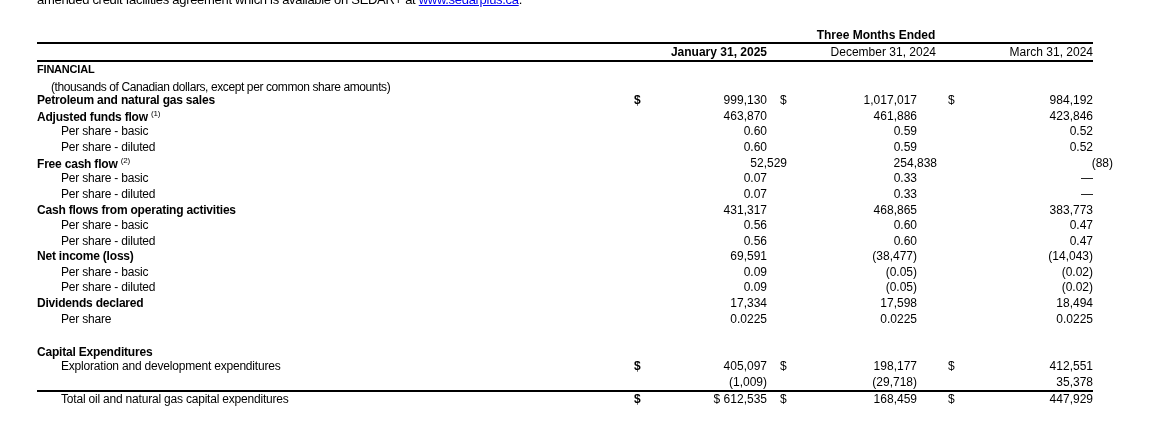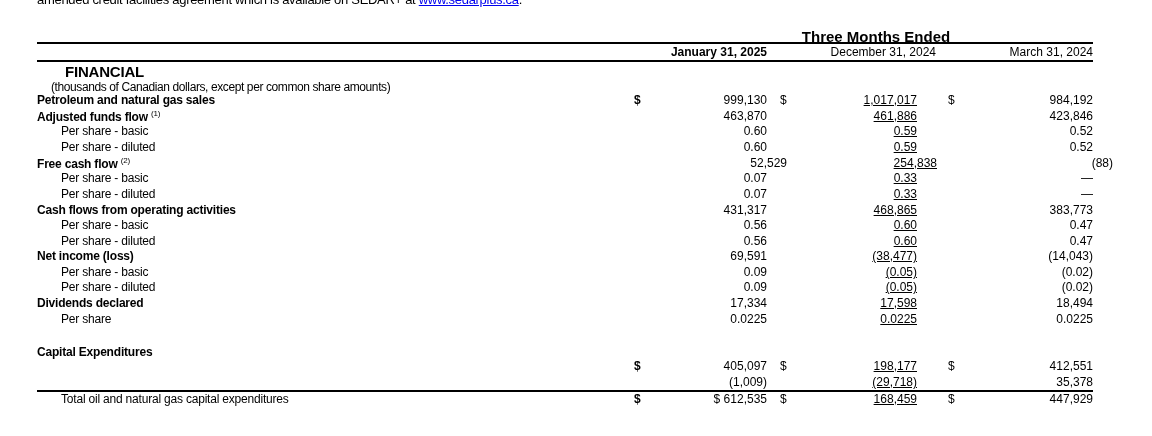--- a/index.html
+++ b/index.html
@@ -8,53 +8,53 @@
     font-family: "Liberation Sans", sans-serif; color: #000;
   }
   .intro {
     position: absolute; left: 37px; top: -8px; font-size: 13px; white-space: nowrap;
     letter-spacing: -0.3px;
   }
   .intro a { color: #0000ee; text-decoration: underline; }
   .hline { position: absolute; left: 37px; width: 1056px; background: #000; }
   .header-group {
     position: absolute; top: 28px; left: 776px; width: 200px; text-align: center;
-    font-size: 15px; font-weight: bold;
+    font-size: 12px; font-weight: bold;
   }
   .col-head { position: absolute; top: 45px; font-size: 12px; text-align: right; white-space: nowrap; }
   .row { position: absolute; left: 0; width: 1152px; height: 15px; font-size: 12px; }
   .row .label { position: absolute; left: 37px; white-space: nowrap; letter-spacing: -0.2px; }
   .row .label.indent { left: 61px; }
   .row .label.bold { font-weight: bold; }
   .row .cur { position: absolute; white-space: nowrap; }
   .row .v { position: absolute; text-align: right; white-space: nowrap; }
   .c1cur { left: 634px; font-weight: bold; }
   .c1 { right: calc(1152px - 767px); font-weight: normal; }
   .c2cur { left: 780px; }
-  .c2 { right: calc(1152px - 917px); text-decoration: underline; }
+  .c2 { right: calc(1152px - 917px); }
   .c3cur { left: 948px; }
   .c3 { right: calc(1152px - 1093px); }
   sup { font-size: 8px; font-weight: normal; vertical-align: 5px; }
 </style>
 </head>
 <body>
 
 <div class="intro">
   <span>amended credit facilities agreement which is available on SEDAR+ at </span><a>www.sedarplus.ca</a><span>.</span>
 </div>
 
 <div class="header-group">Three Months Ended</div>
 <div class="hline" style="top:42px;height:2px;"></div>
 <div class="col-head" style="right:385px;font-weight:bold;">January 31, 2025</div>
 <div class="col-head" style="right:216px;">December 31, 2024</div>
 <div class="col-head" style="right:59px;">March 31, 2024</div>
 <div class="hline" style="top:60px;height:2px;"></div>
 
 <div class="row" style="top:63px;">
-  <span class="label bold" style="font-size:15px;margin-left:28px;">FINANCIAL</span>
+  <span class="label bold" style="font-size:11px;">FINANCIAL</span>
 </div>
 <div class="row" style="top:80px;margin-left:14px;">
   <span class="label" style="letter-spacing:-0.4px;">(thousands of Canadian dollars, except per common share amounts)</span>
 </div>
 
 <div class="row" style="top:93px;">
   <span class="label bold">Petroleum and natural gas sales</span>
   <span class="cur c1cur">$</span>
   <span class="v c1">999,130</span>
   <span class="cur c2cur">$</span>
@@ -144,20 +144,21 @@
   <span class="label indent">Per share</span>
   <span class="v c1">0.0225</span>
   <span class="v c2">0.0225</span>
   <span class="v c3">0.0225</span>
 </div>
 
 <div class="row" style="top:345px;">
   <span class="label bold">Capital Expenditures</span>
 </div>
 <div class="row" style="top:359px;">
+  <span class="label indent">Exploration and development expenditures</span>
   <span class="cur c1cur">$</span>
   <span class="v c1">405,097</span>
   <span class="cur c2cur">$</span>
   <span class="v c2">198,177</span>
   <span class="cur c3cur">$</span>
   <span class="v c3">412,551</span>
 </div>
 <div class="row" style="top:375px;">
   <span class="v c1">(1,009)</span>
   <span class="v c2">(29,718)</span>

